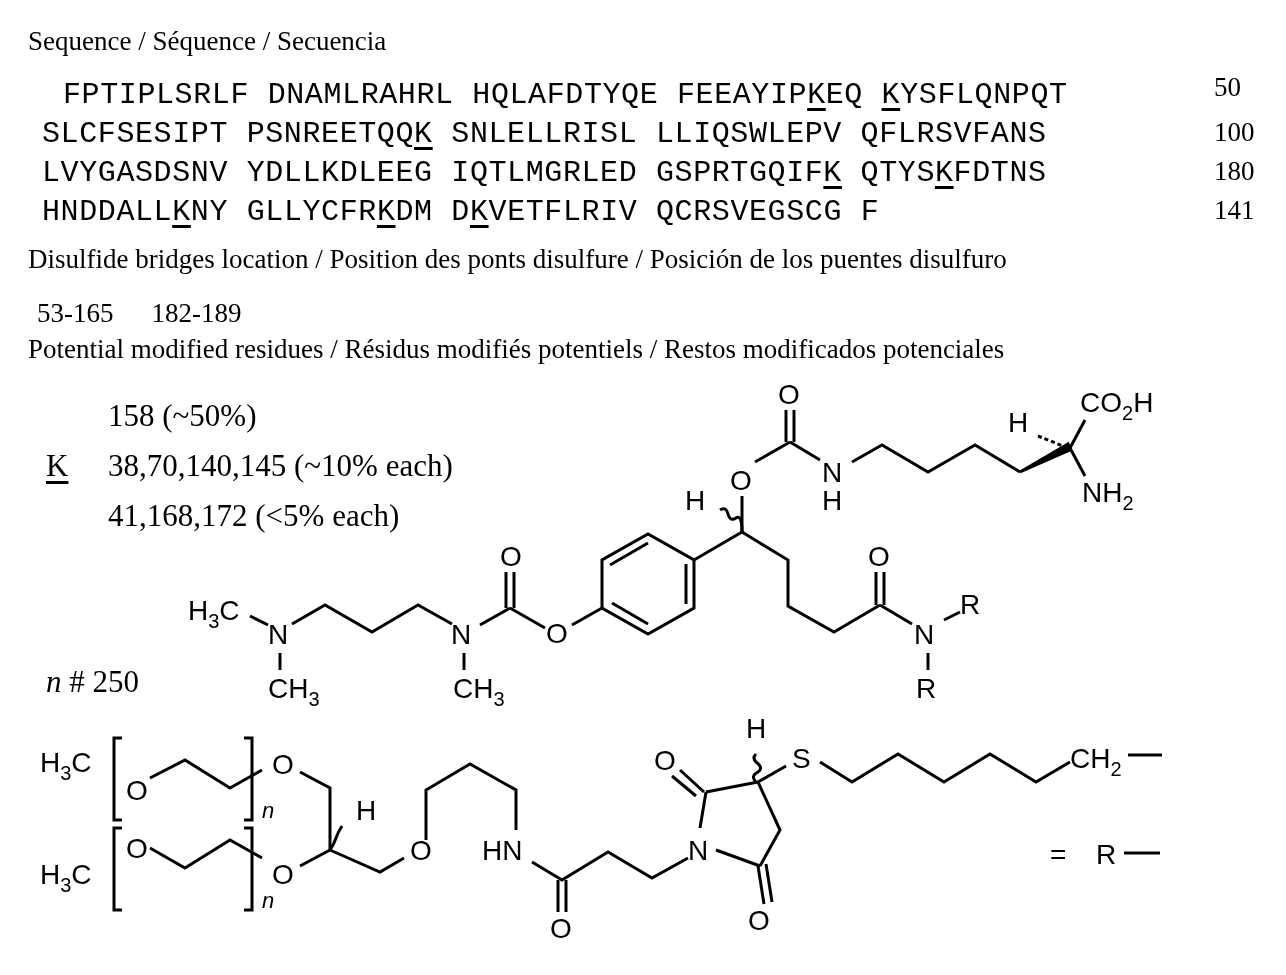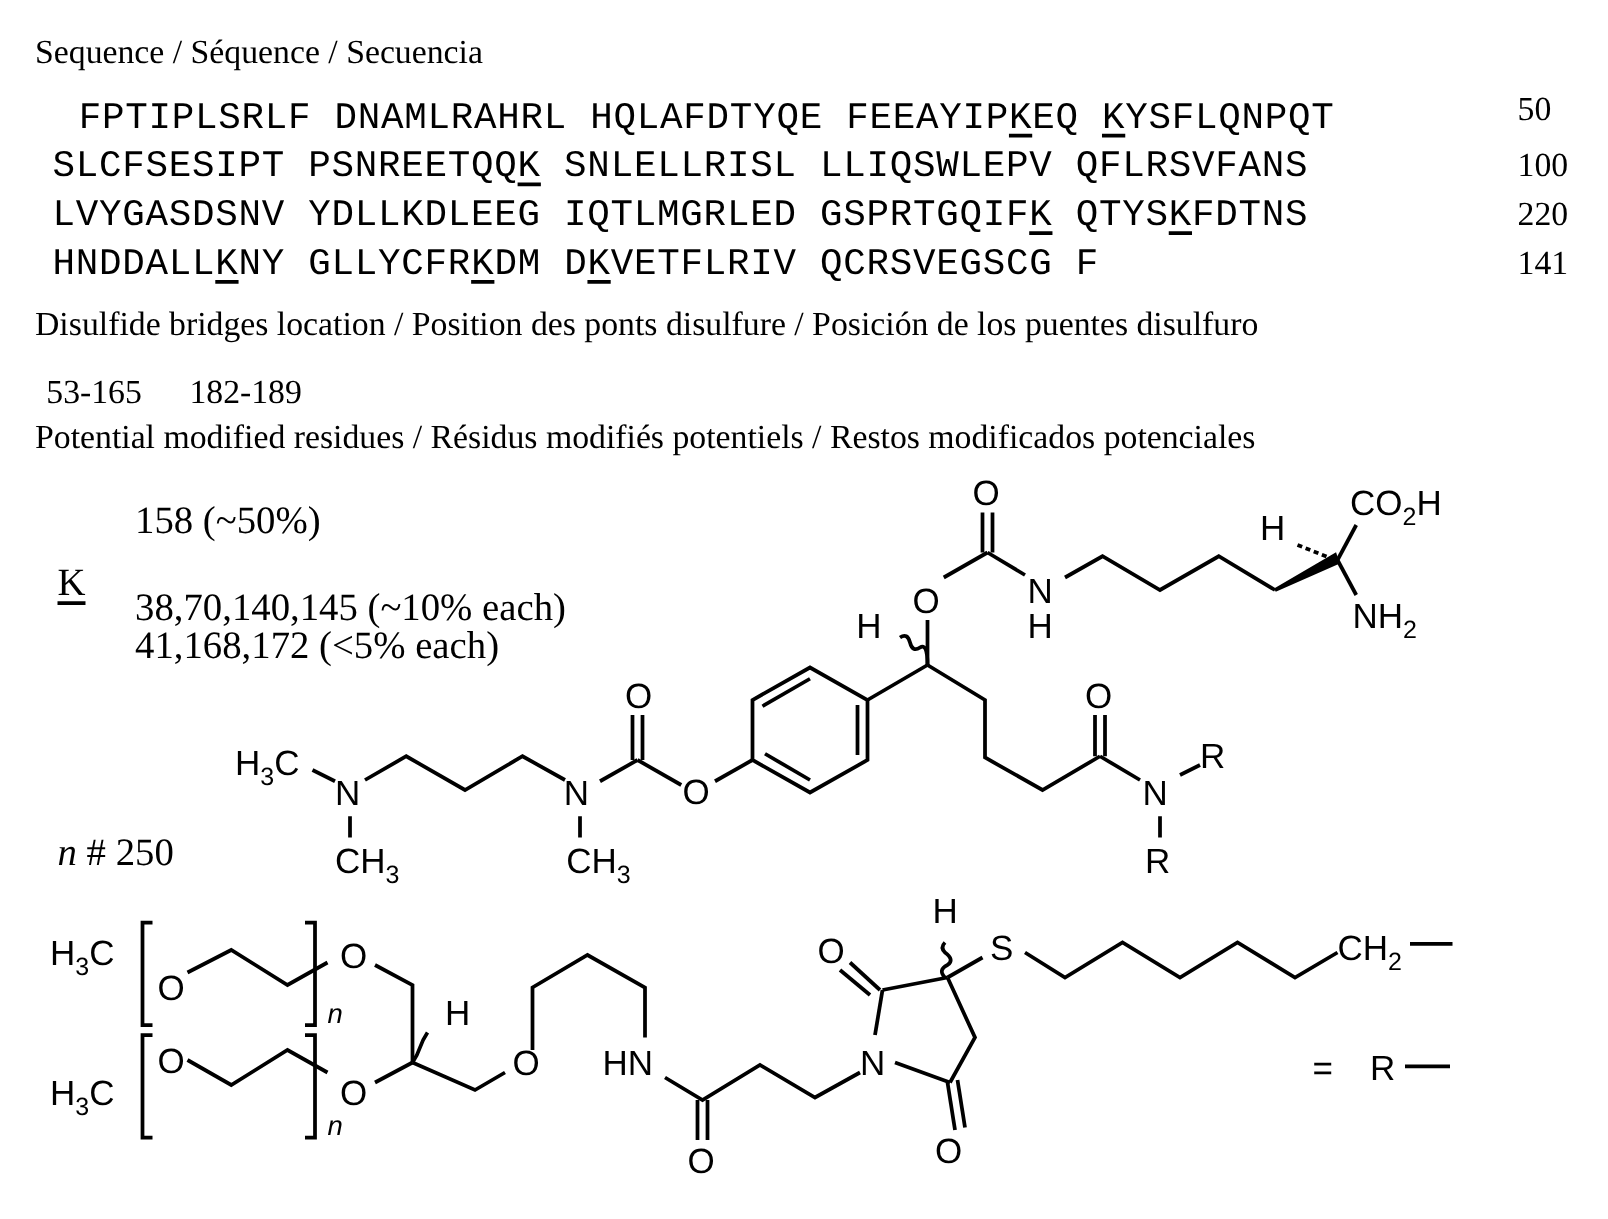--- a/index.html
+++ b/index.html
@@ -21,34 +21,34 @@
 
 <div class="heading serif" style="top:26px;">Sequence / Séquence / Secuencia</div>
 
 <div class="seq-row mono" style="top:78px;margin-left:21px;"><span>FPTIPLSRLF</span> <span>DNAMLRAHRL</span> <span>HQLAFDTYQE</span> <span>FEEAYIP<span class="u">K</span>EQ</span> <span><span class="u">K</span>YSFLQNPQT</span></div>
 <div class="seq-num serif" style="top:72px; left:1214px;">50</div>
 
 <div class="seq-row mono" style="top:117px;"><span>SLCFSESIPT</span> <span>PSNREETQQ<span class="u">K</span></span> <span>SNLELLRISL</span> <span>LLIQSWLEPV</span> <span>QFLRSVFANS</span></div>
 <div class="seq-num serif" style="top:117px; left:1214px;">100</div>
 
 <div class="seq-row mono" style="top:156px;"><span>LVYGASDSNV</span> <span>YDLLKDLEEG</span> <span>IQTLMGRLED</span> <span>GSPRTGQIF<span class="u">K</span></span> <span>QTYS<span class="u">K</span>FDTNS</span></div>
-<div class="seq-num serif" style="top:156px; left:1214px;">220</div>
+<div class="seq-num serif" style="top:156px; left:1214px;">180</div>
 
 <div class="seq-row mono" style="top:195px;text-align:right;"><span>HNDDALL<span class="u">K</span>NY</span> <span>GLLYCFR<span class="u">K</span>DM</span> <span>D<span class="u">K</span>VETFLRIV</span> <span>QCRSVEGSCG</span> <span>F</span></div>
 <div class="seq-num serif" style="top:195px; left:1214px;">141</div>
 
 <div class="heading serif" style="top:244px;">Disulfide bridges location / Position des ponts disulfure / Posición de los puentes disulfuro</div>
 <div class="heading serif" style="top:282px; left:37px;margin-top:16px;">
   <span>53-165</span><span style="display:inline-block;width:38px;"></span><span>182-189</span>
 </div>
 
 <div class="heading serif" style="top:334px;">Potential modified residues / Résidus modifiés potentiels / Restos modificados potenciales</div>
 <div class="mod serif u" style="top:448px; left:46px;">K</div>
 <div class="mod serif" style="top:398px; left:108px;">158 (~50%)</div>
-<div class="mod serif" style="top:448px; left:108px;margin-top:20px;">38,70,140,145 (~10% each)</div>
+<div class="mod serif" style="top:448px; left:108px;">38,70,140,145 (~10% each)</div>
 <div class="mod serif" style="top:498px; left:108px;">41,168,172 (&lt;5% each)</div>
 <div class="mod serif" style="top:664px; left:46px;"><i>n</i> <span># 250</span></div>
 
 <svg width="1286" height="975" style="position:absolute;left:0;top:0;" xmlns="http://www.w3.org/2000/svg">
 
   <g>
     <text x="188" y="620">H<tspan class="sub" dy="8">3</tspan><tspan dy="-8">C</tspan></text>
     <line x1="250" y1="616" x2="268" y2="625"></line>
     <text x="268" y="644">N</text>
     <line x1="280" y1="653" x2="280" y2="670"></line>

